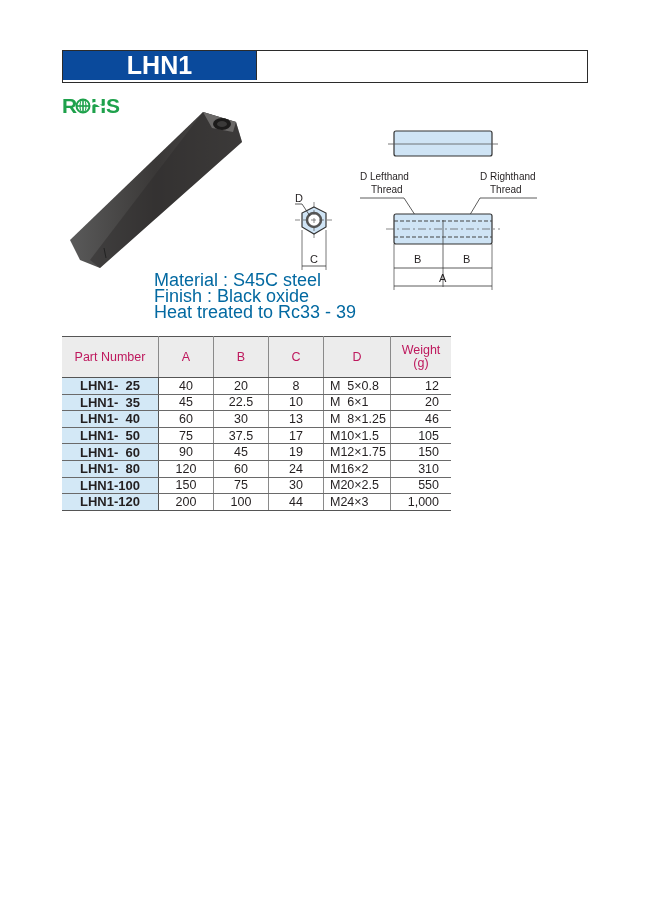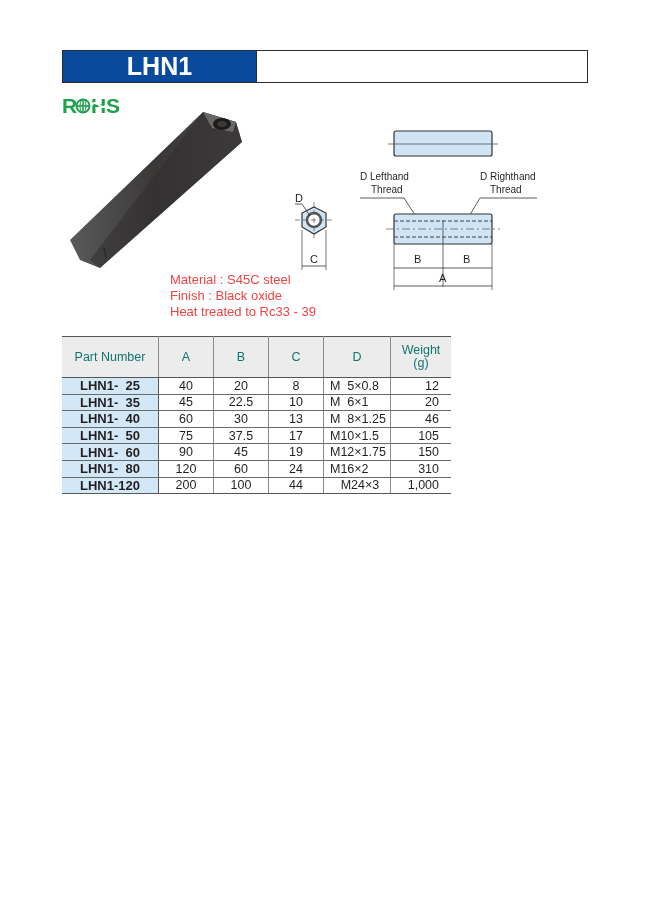--- a/index.html
+++ b/index.html
@@ -1,25 +1,25 @@
 <!DOCTYPE html>
 <html><head>
 <meta charset="utf-8">
 <style>
   html,body{margin:0;padding:0;background:#fff;}
   body{width:650px;height:923px;position:relative;overflow:hidden;font-family:"Liberation Sans",sans-serif;color:#231f20;}
-  .header{position:absolute;left:62px;top:50px;width:526px;height:33px;border:1px solid #2b2b2b;display:flex;box-sizing:border-box;}
+  .header{position:absolute;left:62px;top:50px;width:526px;height:33px;border:1px solid #2b2b2b;display:flex;box-sizing:border-box;flex-direction:column;}
   .header .code{width:193px;background:#0a4a9c;color:#fff;font-weight:bold;font-size:25px;display:flex;align-items:center;justify-content:center;border-right:1px solid #2b2b2b;}
   .header .title{flex:1;background:#c9cde8;color:#111;font-weight:bold;font-size:20px;display:flex;align-items:center;padding-left:10px;}
   .rohs{position:absolute;left:62px;top:93px;font-weight:bold;font-size:21px;color:#1ea14b;letter-spacing:0px;}
   .photo{position:absolute;left:60px;top:100px;}
-  .specs{position:absolute;left:170px;top:272px;font-size:13px;line-height:16px;color:#ef4444;}
+  .specs{position:absolute;left:154px;top:272px;font-size:18px;line-height:16px;color:#0369a1;}
   .diagram{position:absolute;left:280px;top:120px;}
   table.spec{position:absolute;left:62px;top:336px;border-collapse:collapse;font-size:12.5px;}
-  table.spec th{background:#ececec;font-weight:normal;height:38px;border-right:1px solid #8a8a8a;border-top:1.5px solid #555;border-bottom:1.5px solid #555;color:#0f766e;line-height:13px;}
+  table.spec th{background:#ececec;font-weight:normal;height:38px;border-right:1px solid #8a8a8a;border-top:1.5px solid #555;border-bottom:1.5px solid #555;color:#be185d;line-height:13px;}
   table.spec th:last-child{border-right:none;}
   table.spec td{height:15.6px;padding:0;border-bottom:1px solid #6a6a6a;border-right:1px solid #8a8a8a;text-align:center;}
   table.spec td:last-child{border-right:none;text-align:right;padding-right:12px;}
   table.spec tr:last-child td{border-bottom:1.5px solid #555;}
   table.spec td.pn{background:#d3e8f6;font-weight:bold;font-size:13px;text-align:center;border-right:1px solid #555;}
   table.spec td.d{text-align:left;padding-left:6px;}
 </style>
 </head>
 <body>
 
@@ -156,21 +156,29 @@
       </tr>
     <tr>
         <td class="pn" style="white-space: pre;">LHN1-  80</td>
         <td>120</td>
         <td>60</td>
         <td>24</td>
         <td class="d" style="white-space: pre;">M16×2</td>
         <td>310</td>
       </tr>
     <tr>
+        <td class="pn" style="white-space: pre;">LHN1-100</td>
+        <td>150</td>
+        <td>75</td>
+        <td>30</td>
+        <td class="d" style="white-space: pre;">M20×2.5</td>
+        <td>550</td>
+      </tr>
+    <tr>
         <td class="pn" style="white-space: pre;">LHN1-120</td>
         <td>200</td>
         <td>100</td>
         <td>44</td>
-        <td class="d" style="white-space: pre; text-align: center;">M24×3</td>
+        <td class="d" style="white-space: pre;">M24×3</td>
         <td>1,000</td>
       </tr>
   </tbody>
 </table>
 
 </body></html>

